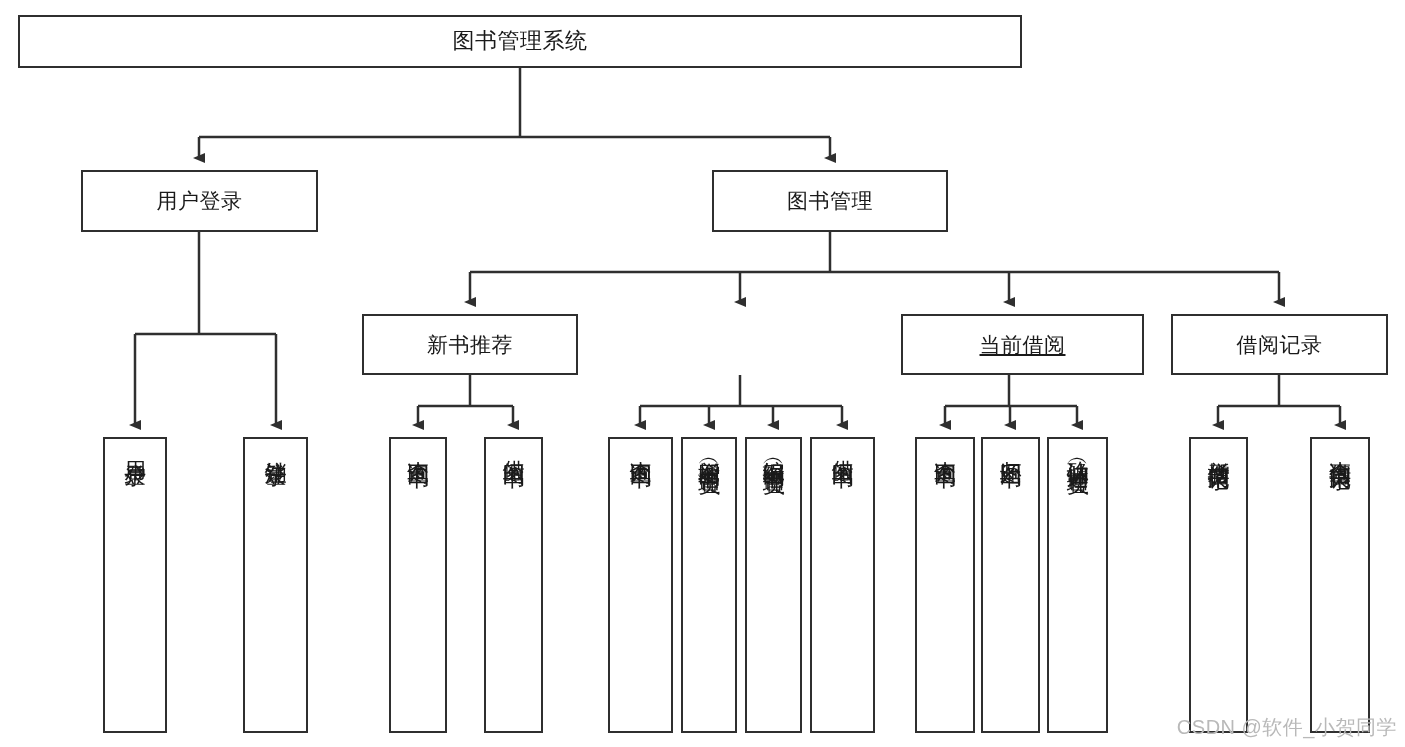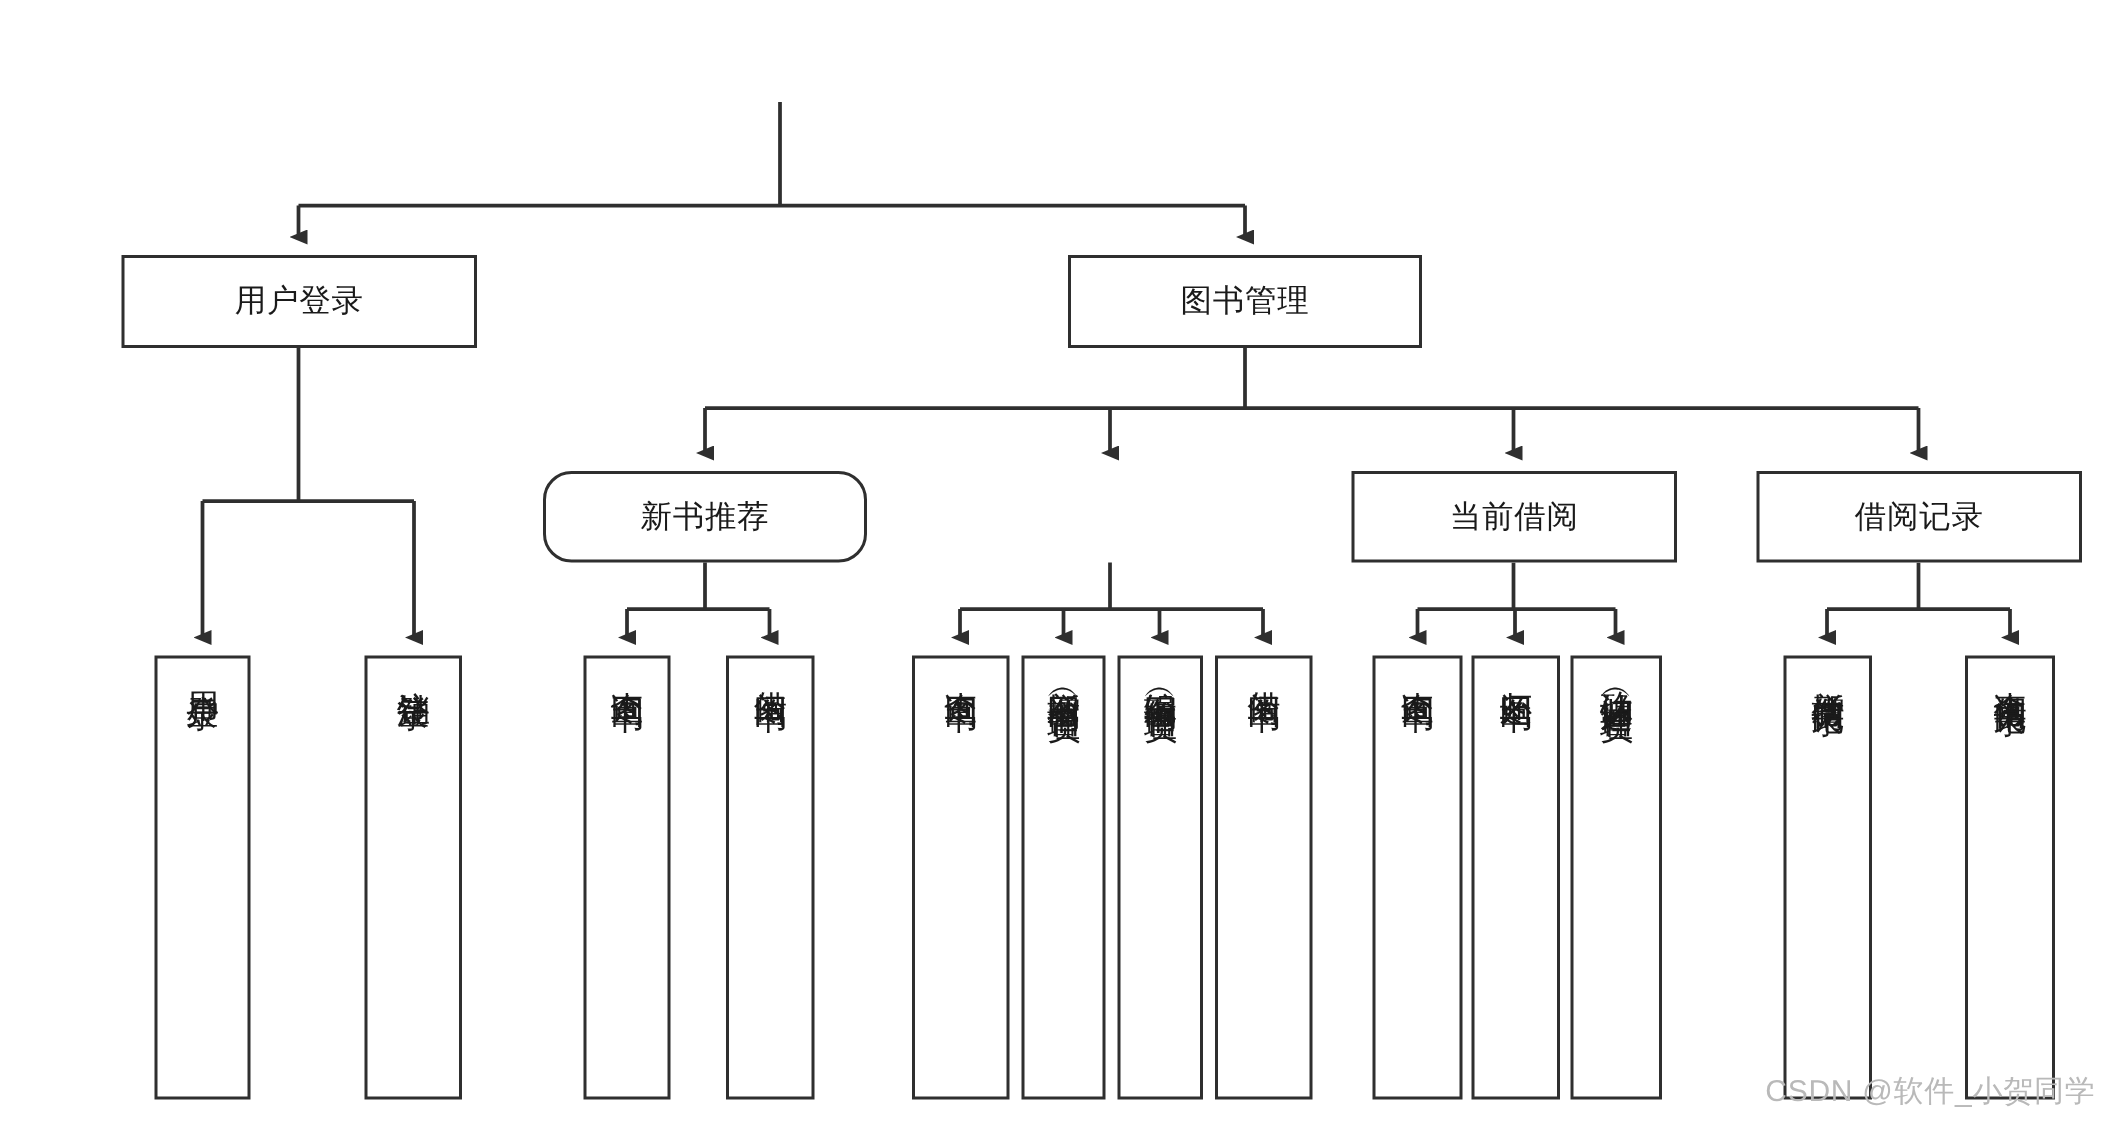--- a/index.html
+++ b/index.html
@@ -121,32 +121,35 @@
       <path d="M1010,406 L1010,425" marker-end="url(#arrow)"></path>
       <path d="M1077,406 L1077,425" marker-end="url(#arrow)"></path>
 
       <path d="M1279,375 L1279,406"></path>
       <path d="M1218,406 L1340,406"></path>
       <path d="M1218,406 L1218,425" marker-end="url(#arrow)"></path>
       <path d="M1340,406 L1340,425" marker-end="url(#arrow)"></path>
     </g>
   </svg>
 
+  <div class="node h root" style="left:18px; top:15px; width:1004px; height:53px;">
+    <span class="node-label">图书管理系统</span>
+  </div>
 
   <div class="node h" style="left:81px; top:170px; width:237px; height:62px;">
     <span class="node-label">用户登录</span>
   </div>
   <div class="node h" style="left:712px; top:170px; width:236px; height:62px;">
     <span class="node-label">图书管理</span>
   </div>
 
-  <div class="node h" style="left:362px; top:314px; width:216px; height:61px;border-radius:19px;">
+  <div class="node h" style="left:362px; top:314px; width:216px; height:61px;">
     <span class="node-label">新书推荐</span>
   </div>
-  <div class="node h" style="left:901px; top:314px; width:217px; height:61px;">
+  <div class="node h" style="left:901px; top:314px; width:243px; height:61px;text-decoration:underline;">
     <span class="node-label">当前借阅</span>
   </div>
   <div class="node h" style="left:1171px; top:314px; width:217px; height:61px;">
     <span class="node-label">借阅记录</span>
   </div>
 
   <div class="node v" style="left:103px; top:437px; width:64px; height:296px;">
     <span class="node-label">用户登录</span>
   </div>
   <div class="node v" style="left:243px; top:437px; width:65px; height:296px;">

